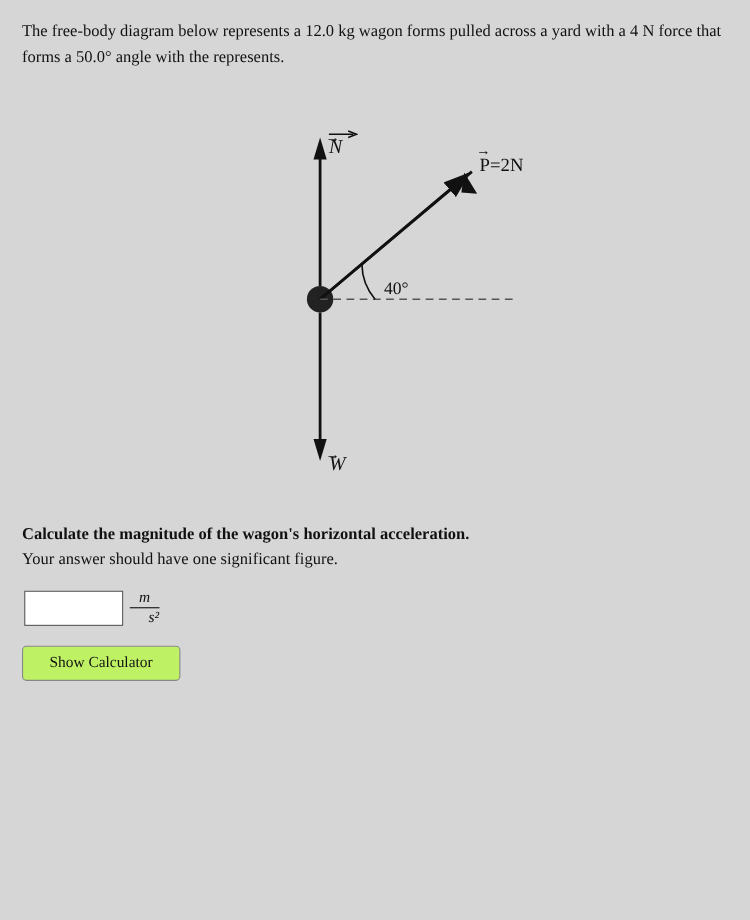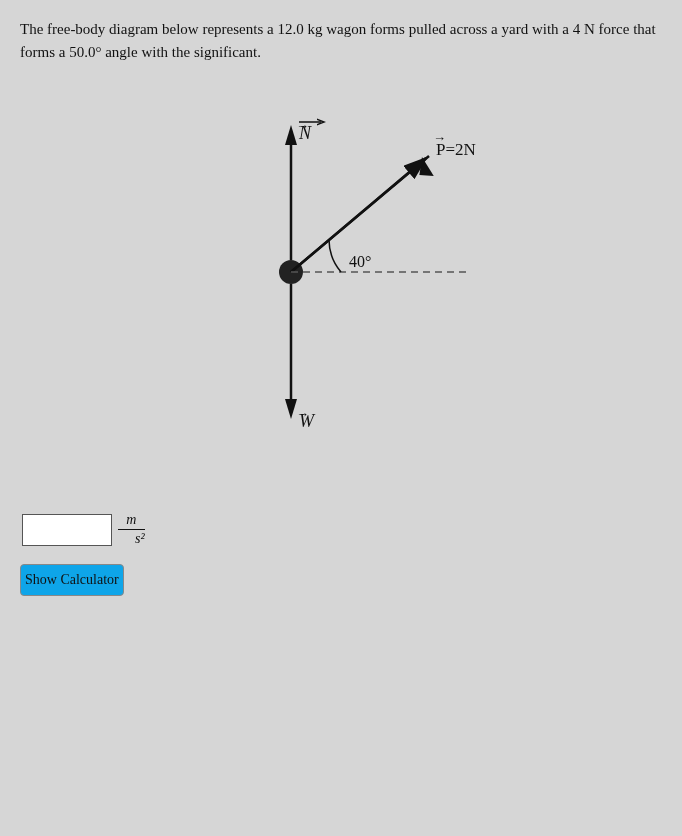--- a/index.html
+++ b/index.html
@@ -86,38 +86,38 @@
 
     .unit-fraction .denominator {
       font-style: italic;
       margin-left: 17px;
     }
 
     .show-calc-btn {
       display: inline-flex;
       align-items: center;
       justify-content: center;
-      background: #0ea5e9;
+      background: #bef264;
       border: 1.5px solid #888;
       border-radius: 4px;
-      padding: 7px 4px;
+      padding: 7px 24px;
       font-size: 14px;
       font-family: Georgia, serif;
       cursor: pointer;
       color: #111;
     }
   </style>
 </head>
 <body>
 
 
 
 
 <p class="problem-text">
-  <span>The free-body diagram below represents a </span><span class="highlight">12.0 kg</span><span> wagon forms pulled across a yard with a </span><span class="highlight">4 N</span><span> force that forms a </span><span class="highlight">50.0°</span><span> angle with the significant.</span>
+  <span>The free-body diagram below represents a </span><span class="highlight">12.0 kg</span><span> wagon forms pulled across a yard with a </span><span class="highlight">4 N</span><span> force that forms a </span><span class="highlight">50.0°</span><span> angle with the represents.</span>
 </p>
 
 
 <div class="diagram-container">
   <svg class="diagram-svg" viewBox="0 0 420 380" xmlns="http://www.w3.org/2000/svg">
 
     <circle cx="160" cy="195" r="12" fill="#222"></circle>
 
     <line x1="160" y1="183" x2="160" y2="60" stroke="#111" stroke-width="2.5"></line>
     <polygon points="160,48 154,68 166,68" fill="#111"></polygon>
@@ -159,21 +159,22 @@
 
     <path d="M 210,195 A 50,50 0 0,1 198,163" stroke="#111" stroke-width="1.5" fill="none"></path>
 
     <text x="218" y="190" font-size="16" font-family="Georgia,serif" fill="#111">40°</text>
 
   </svg>
 </div>
 
 
 <div class="question-text">
-  <br>
+  <span class="bold">Calculate the magnitude of the wagon's horizontal acceleration.</span><br>
+  <span>Your answer should have one significant figure.</span>
 </div>
 
 
 <div class="answer-row">
   <input class="answer-input" type="text" placeholder="" style="">
   <div class="unit-fraction">
     <span class="numerator">m</span>
     <div class="fraction-bar"></div>
     <span class="denominator">s²</span>
   </div>

